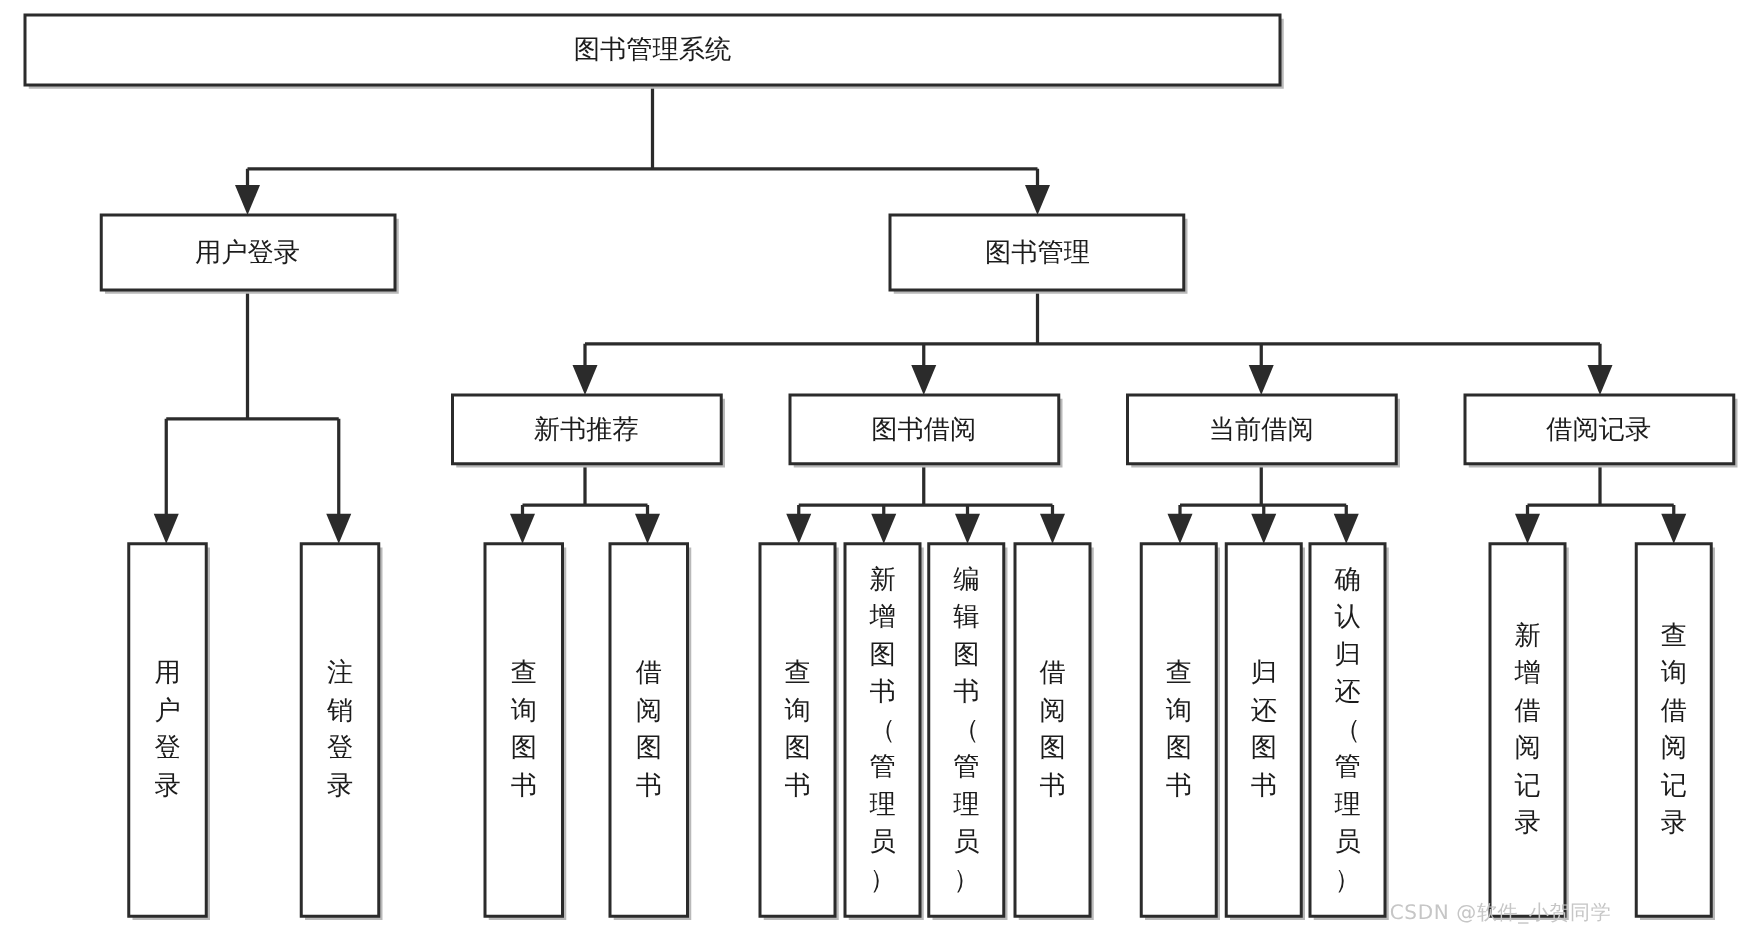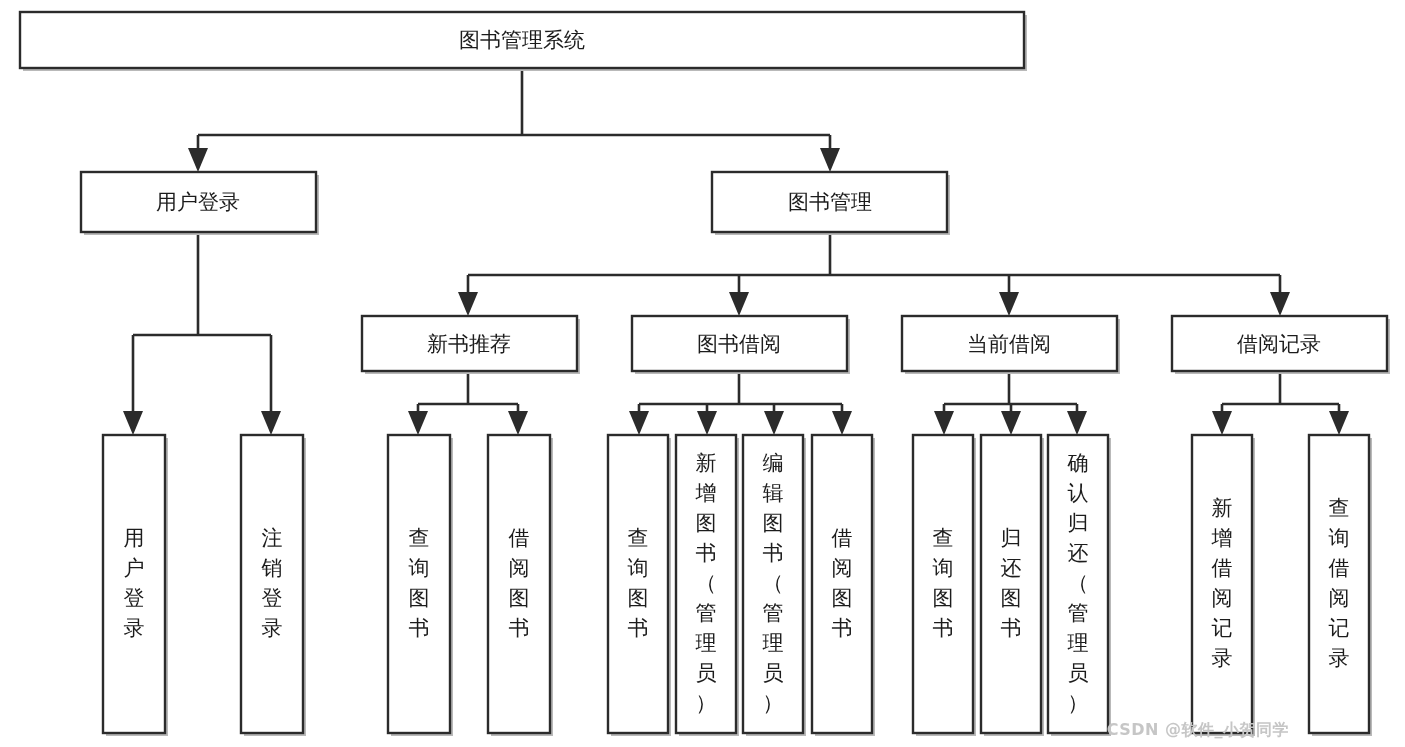--- a/index.html
+++ b/index.html
@@ -61,21 +61,20 @@
   .watermark {
     position: absolute;
     right: 12px;
     bottom: 6px;
     font-family: "DejaVu Sans", "Liberation Sans", sans-serif;
     font-size: 16px;
     color: #c6c6c6;
     letter-spacing: 0.5px;
     white-space: nowrap;
     pointer-events: none;
-    font-weight: bold;
   }
 </style>
 </head>
 <body>
 
 <div id="diagram-root">
   <svg class="diagram" viewBox="0 0 1405 747" xmlns="http://www.w3.org/2000/svg">
 
     <g>
 

